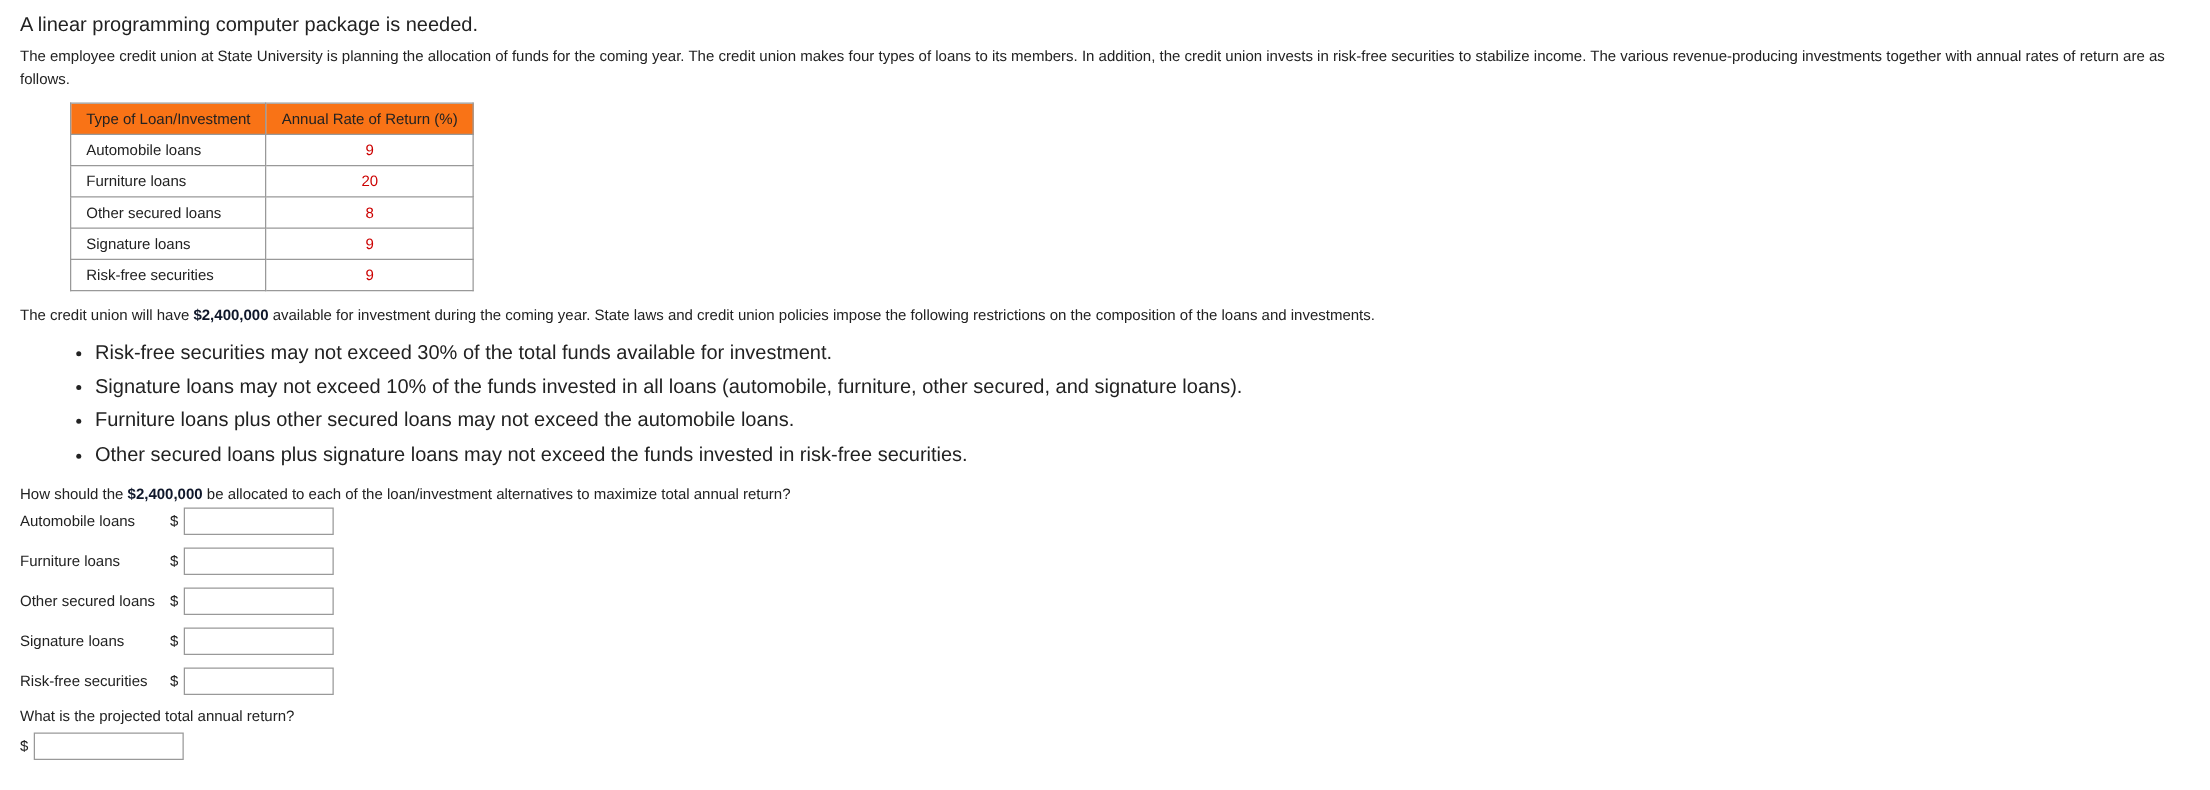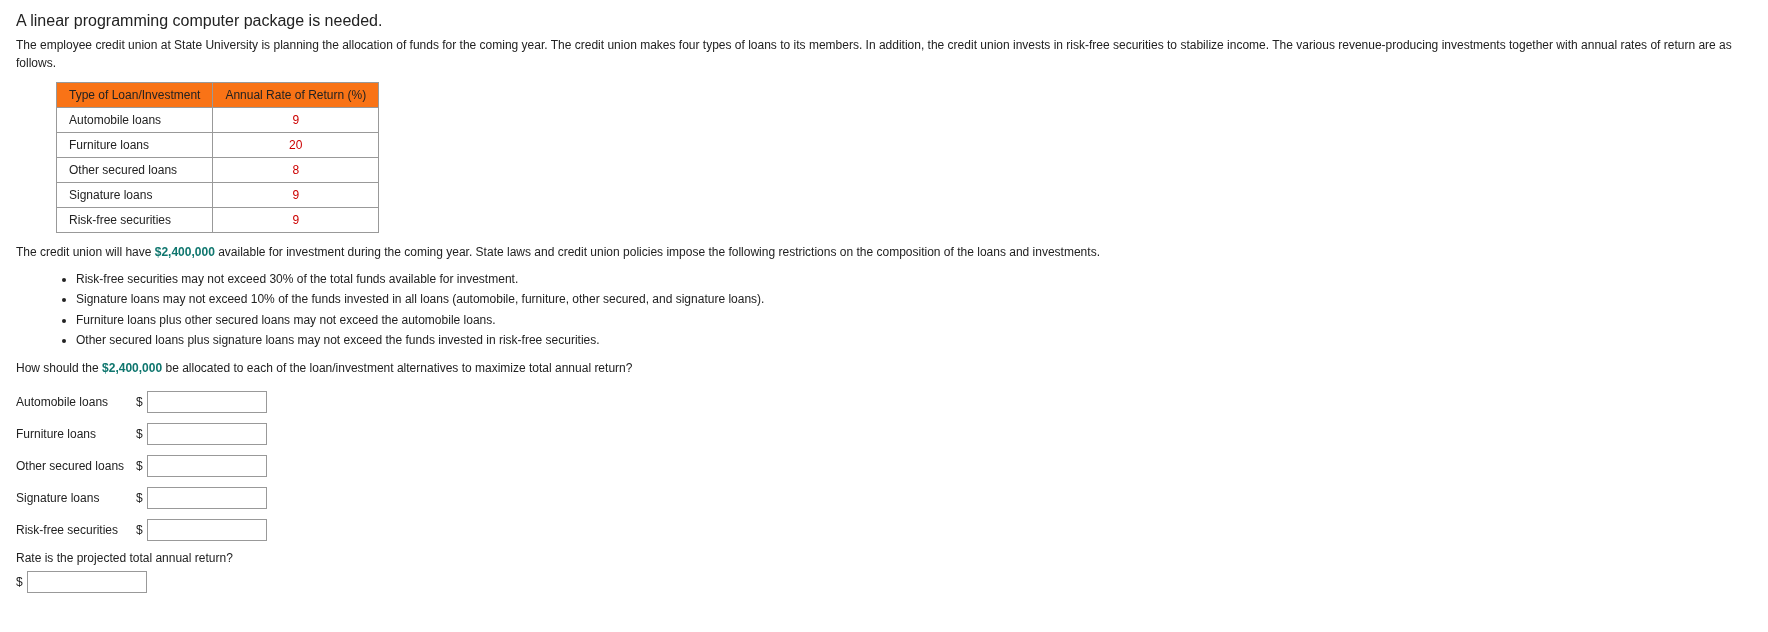--- a/index.html
+++ b/index.html
@@ -44,34 +44,34 @@
     table.loan-table td:last-child {
       text-align: center;
       color: #c00;
     }
     .section-text {
       margin-bottom: 8px;
       font-size: 12px;
       line-height: 1.5;
     }
     .highlight {
-      color: #0f766e;
+      color: #0f172a;
       font-weight: bold;
     }
     .bullets {
       margin: 6px 0 10px 60px;
-      font-size: 12px;
+      font-size: 16px;
       line-height: 1.7;
       list-style: disc;
     }
     .bullets li {
       margin-bottom: 0;
     }
     .question-text {
-      margin-bottom: 16px;
+      margin-bottom: 4px;
       font-size: 12px;
     }
     .input-row {
       display: flex;
       align-items: center;
       margin-bottom: 10px;
     }
     .input-label {
       width: 120px;
       font-size: 12px;
@@ -175,18 +175,18 @@
       <input type="text" class="input-field" style="">
     </div>
     <div class="input-row">
       <span class="input-label">Risk-free securities</span>
       <span class="dollar-sign">$</span>
       <input type="text" class="input-field" style="">
     </div>
   </div>
 
 <div class="return-section">
-  <p class="return-label">Rate is the projected total annual return?</p>
+  <p class="return-label">What is the projected total annual return?</p>
   <div class="return-row">
     <span class="dollar-sign">$</span>
     <input class="input-field" type="text" style="">
   </div>
 </div>
 
 </body></html>

